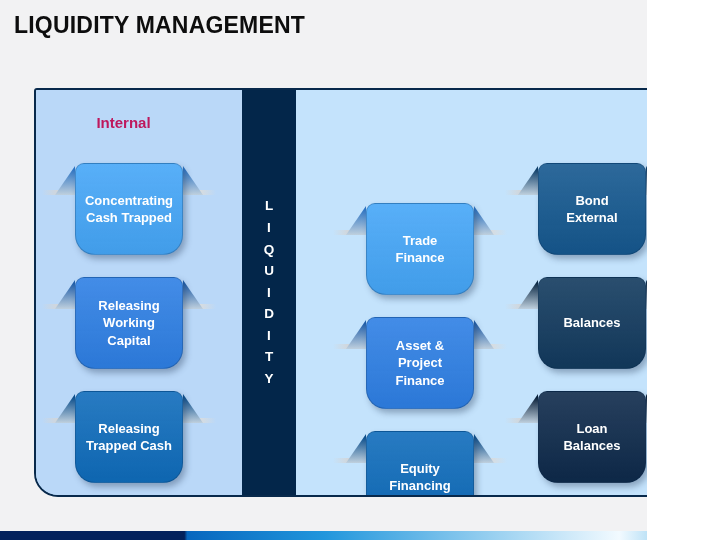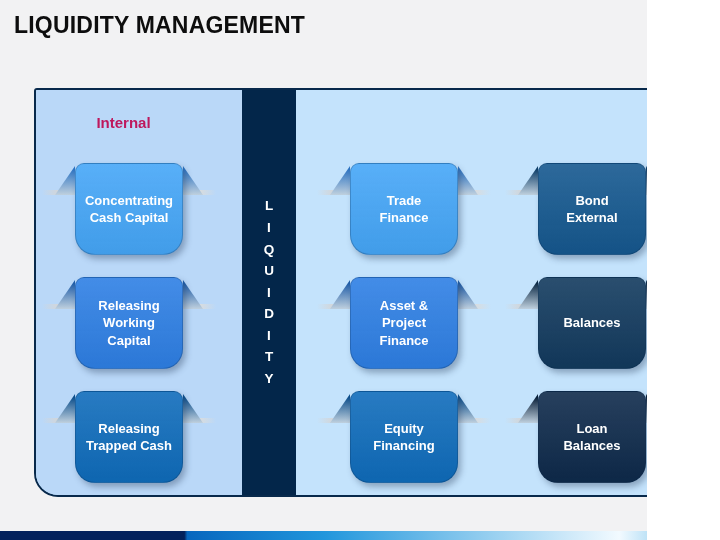--- a/index.html
+++ b/index.html
@@ -63,21 +63,21 @@
     background:linear-gradient(180deg,rgba(255,255,255,.10),rgba(0,0,0,.06)),var(--box);
     box-shadow:3px 4px 6px rgba(30,50,80,.35);
     border:1px solid rgba(8,40,75,.25);
     display:flex;align-items:center;justify-content:center;
   }
   .banner .label{
     color:#fff;font-size:13px;font-weight:700;line-height:1.32;
     text-align:center;white-space:pre-line;padding:2px 4px;
   }
   
-  .cL{left:6px;} .cM{left:281px;} .cR{left:469px;}
+  .cL{left:6px;} .cM{left:297px;margin-top:40px;} .cR{left:469px;}
   .r1{top:73px;} .r2{top:187px;} .r3{top:301px;}
 
   .footer-bar{
     position:absolute;left:0;top:531px;width:720px;height:9px;
     background:linear-gradient(90deg,
       #03215C 0%, #03215C 25.6%, #0766BE 26%, #2196DC 45%,
       #8CCAEE 66%, #F2FAFF 86%, #38A5E0 100%);
   }
 </style>
 </head>
@@ -103,21 +103,21 @@
     </div>
 
     <div class="section-heading heading-internal">Internal</div>
 
     <div class="banner cL r1" style="--box: #45A6F7; --wing: #2C73C2;">
       <div class="baseline"></div>
       <div class="wing wing-l"></div>
       <div class="wing wing-r"></div>
       <div class="box">
         <div class="label">Concentrating
-Cash Capital</div>
+Cash Trapped</div>
       </div>
     </div>
     <div class="banner cL r2" style="--box: #2E7FE4; --wing: #1E5CA8;">
       <div class="baseline"></div>
       <div class="wing wing-l"></div>
       <div class="wing wing-r"></div>
       <div class="box">
         <div class="label">Releasing
 Working
 Capital</div>

